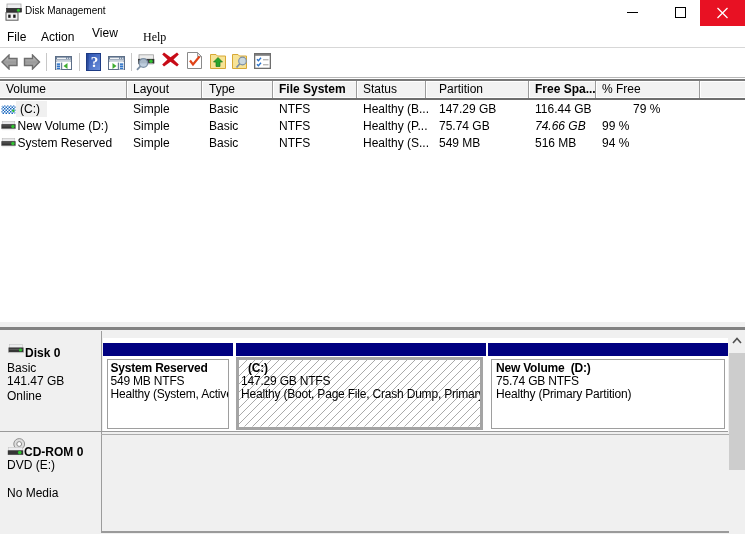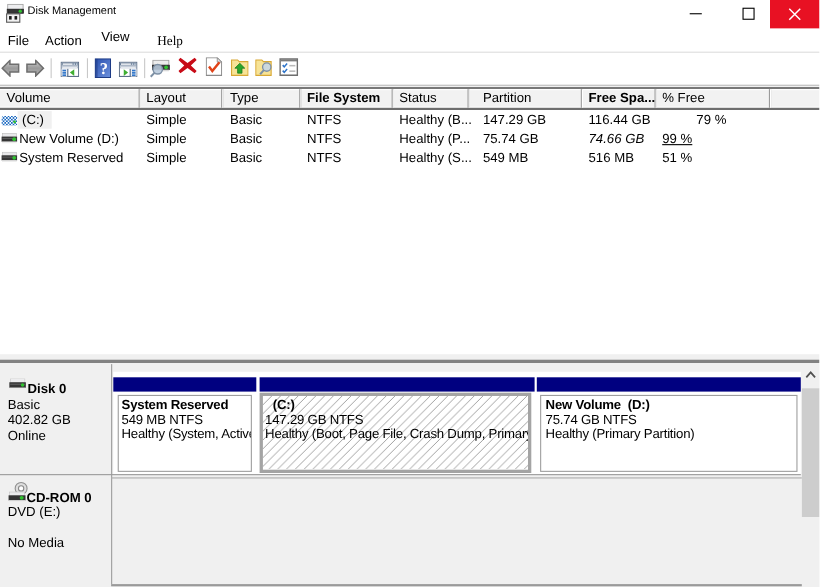--- a/index.html
+++ b/index.html
@@ -197,55 +197,55 @@
     <circle cx="11.9" cy="5.5" r="1.7" fill="#2fc32f"></circle>
     <rect x="0.8" y="7.8" width="13.4" height="1.4" fill="#ececec"></rect>
   </svg>
   <div class="cell" style="left:17.5px;">New Volume (D:)</div>
   <div class="cell" style="left:133px;">Simple</div>
   <div class="cell" style="left:209px;">Basic</div>
   <div class="cell" style="left:279px;">NTFS</div>
   <div class="cell" style="left:363px;">Healthy (P...</div>
   <div class="cell" style="left:439px;">75.74 GB</div>
   <div class="cell" style="left:535px;font-style:italic;">74.66 GB</div>
-  <div class="cell" style="left:602px;text-decoration:underline;">99 %</div>
+  <div class="cell" style="left:602px;">99 %</div>
 </div>
 <div class="abs" style="left:0;top:135px;width:745px;height:17px;">
   <svg class="abs" style="left:1px;top:3px;" width="15" height="10" viewBox="0 0 15 10">
     <rect x="1.2" y="0.3" width="12.6" height="3.2" fill="#e7e7e9" stroke="#b5b5b5" stroke-width="0.5"></rect>
     <rect x="0.4" y="3.2" width="14.2" height="4.6" fill="#353535"></rect>
     <rect x="1.2" y="4.4" width="12.6" height="1" fill="#5a5a5a"></rect>
     <circle cx="11.9" cy="5.5" r="1.7" fill="#2fc32f"></circle>
     <rect x="0.8" y="7.8" width="13.4" height="1.4" fill="#ececec"></rect>
   </svg>
   <div class="cell" style="left:17.5px;">System Reserved</div>
   <div class="cell" style="left:133px;">Simple</div>
   <div class="cell" style="left:209px;">Basic</div>
   <div class="cell" style="left:279px;">NTFS</div>
   <div class="cell" style="left:363px;">Healthy (S...</div>
   <div class="cell" style="left:439px;">549 MB</div>
   <div class="cell" style="left:535px;">516 MB</div>
-  <div class="cell" style="left:602px;">51 %</div>
+  <div class="cell" style="left:602px;">94 %</div>
 </div>
 
 <div class="abs" style="left:0;top:322px;width:745px;height:5px;background:#f0f0f0;"></div>
 <div class="abs" style="left:0;top:327px;width:745px;height:3px;background:#828282;"></div>
 
 <div class="abs" id="bottom" style="left:0;top:330px;width:745px;height:204px;background:#f0f0f0;">
 
   <svg class="abs" style="left:8px;top:14px;" width="16" height="11" viewBox="0 0 16 11">
     <rect x="1.4" y="0.3" width="13.2" height="3.6" fill="#ececee" stroke="#c0c0c0" stroke-width="0.5"></rect>
     <rect x="0.5" y="3.5" width="15" height="5" fill="#353535"></rect>
     <rect x="1.3" y="4.8" width="13.4" height="1.1" fill="#5a5a5a"></rect>
     <circle cx="12.5" cy="6" r="1.6" fill="#2fc32f"></circle>
     <rect x="0.9" y="8.5" width="14.2" height="1.6" fill="#ececec"></rect>
   </svg>
   <div class="abs" style="left:25px;top:16px;font-weight:bold;">Disk 0</div>
   <div class="abs" style="left:7px;top:31px;">Basic</div>
-  <div class="abs" style="left:7px;top:44px;">402.82 GB</div>
+  <div class="abs" style="left:7px;top:44px;">141.47 GB</div>
   <div class="abs" style="left:7px;top:59px;">Online</div>
 
   <div class="abs" style="left:101px;top:1px;width:1px;height:200px;background:#9c9c9c;"></div>
 
   <div class="abs" style="left:103px;top:8px;width:624.5px;height:92.5px;background:#fff;"></div>
 
   <div class="abs" style="left:103px;top:12.5px;width:130px;height:13px;background:#000080;"></div>
   <div class="abs" style="left:106.5px;top:28.5px;width:122px;height:70px;background:#fff;border:1px solid #9e9e9e;box-sizing:border-box;overflow:hidden;">
     <div style="margin:2px 0 0 3px;line-height:13.4px;white-space:nowrap;letter-spacing:-0.2px;">
       <span style="font-weight:bold;">System Reserved</span><br>

